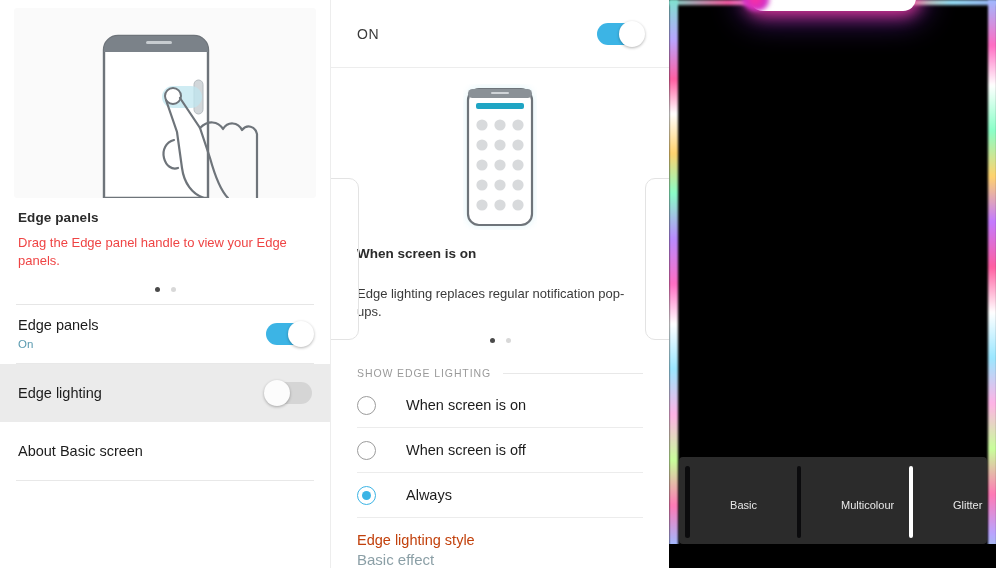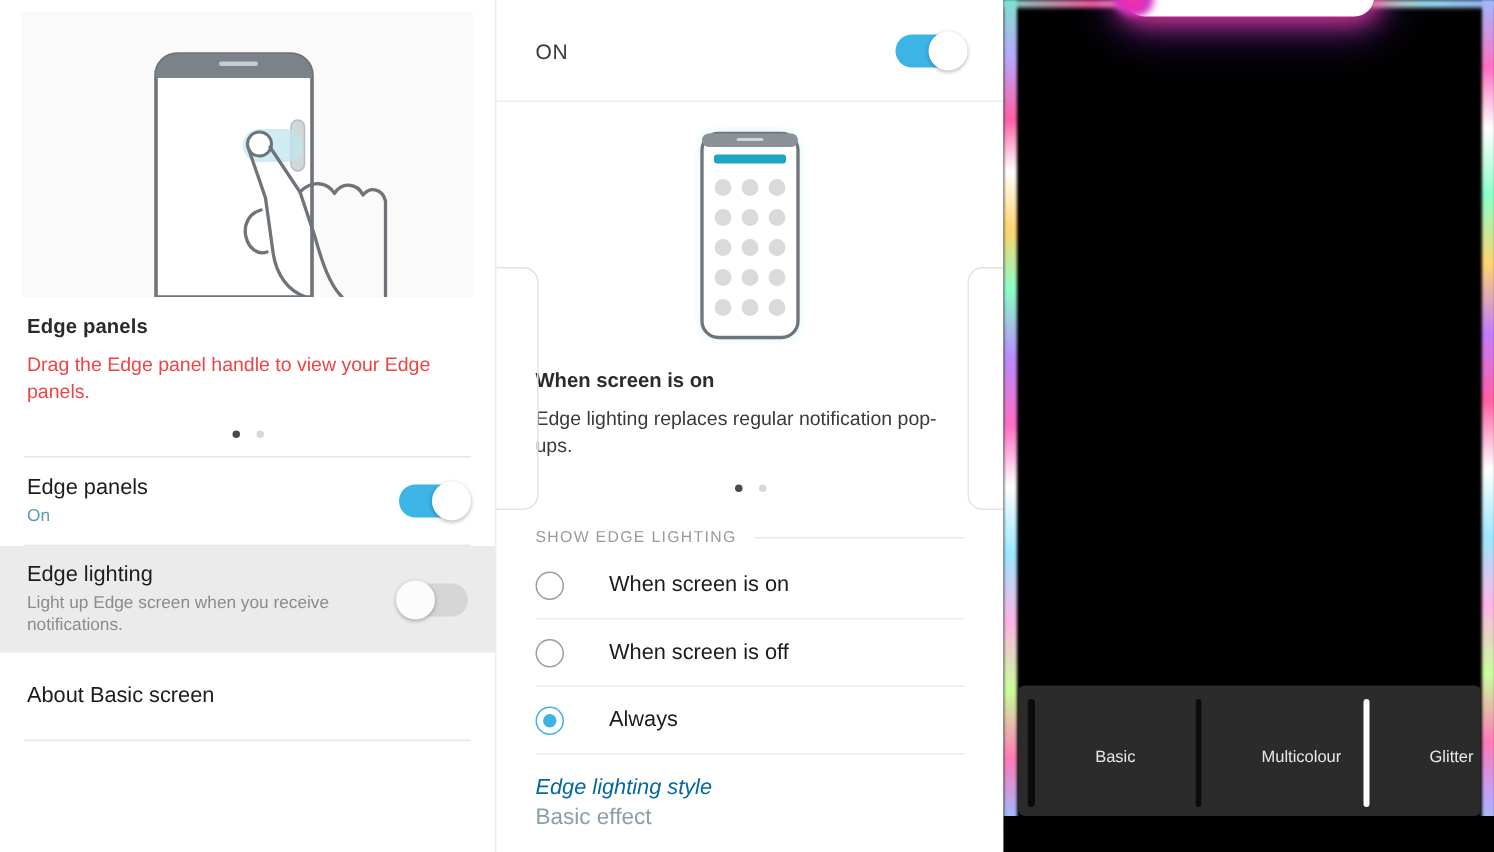--- a/index.html
+++ b/index.html
@@ -156,21 +156,21 @@
     align-items: center;
     justify-content: center;
   }
   .mid-textblock { padding: 0 26px; }
   .mid-title {
     font-size: 13.5px;
     font-weight: bold;
     color: #2b2b2b;
   }
   .mid-desc {
-    margin-top: 9px;
+    margin-top: 24px;
     font-size: 13px;
     line-height: 18px;
     color: #3a3a3a;
   }
   .section-head {
     display: flex;
     align-items: center;
     padding: 0 26px;
     margin-top: 20px;
     height: 20px;
@@ -219,21 +219,21 @@
     background: #3cb4e5;
   }
   .radio-label {
     margin-left: 30px;
     font-size: 14.5px;
     color: #1c1c1c;
   }
   .style-row {
     padding: 14px 26px 0 26px;
   }
-  .style-title { font-size: 14.5px; color: #0369a1; font-style: italic; }
+  .style-title { font-size: 14.5px; color: #c2410c; }
   .style-sub { font-size: 15px; color: #8b9fa6; margin-top: 3px; }
 
   
   .ghost-card {
     position: absolute;
     border: 1px solid #e3e3e3;
     border-radius: 10px;
     pointer-events: none;
   }
 
@@ -448,21 +448,20 @@
       <div class="toggle on">
         <span class="knob"></span>
       </div>
     </div>
 
     <div class="row-divider"></div>
 
     <div class="row highlight">
       <div class="row-texts">
         <div class="row-title">Edge lighting</div>
-        <div class="row-sub">Light up Edge screen when you receive notifications.</div>
       </div>
       <div class="toggle off">
         <span class="knob"></span>
       </div>
     </div>
 
     <div class="row">
       <div class="row-texts">
         <div class="row-title">About Basic screen</div>
       </div>

